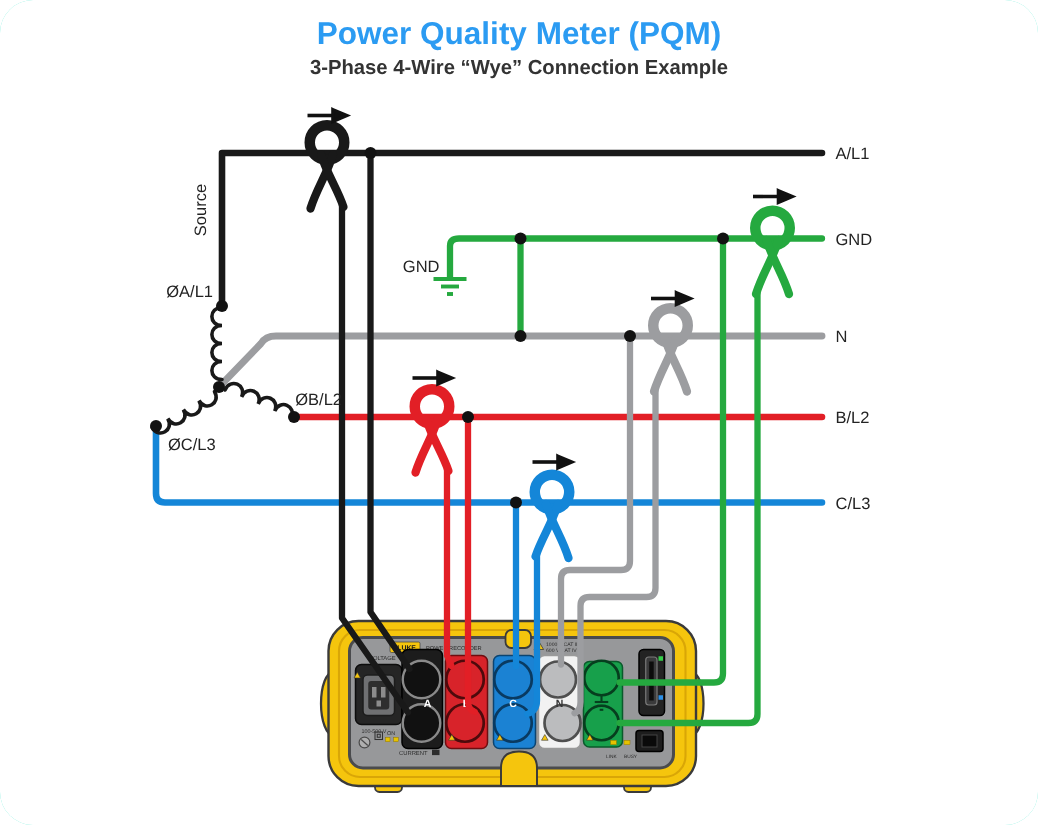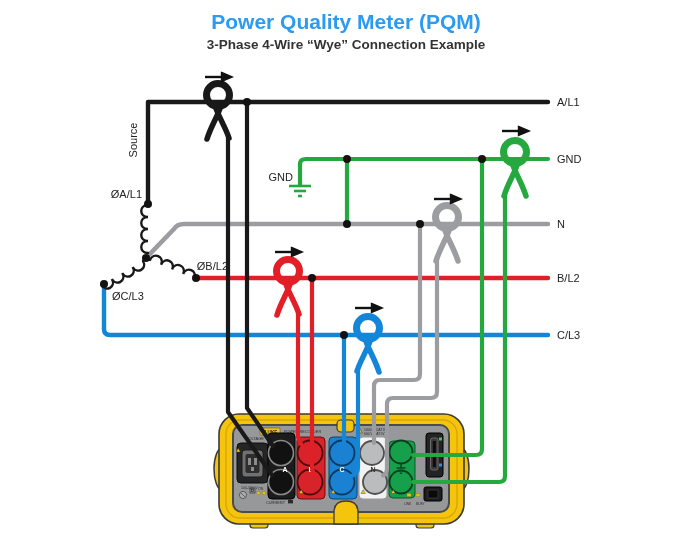--- a/index.html
+++ b/index.html
@@ -1,17 +1,17 @@
 <!DOCTYPE html>
 <html><head>
 <meta charset="utf-8">
 <style>
   html,body{margin:0;padding:0;background:#ffffff;}
   #stage{position:relative;width:692px;height:550px;background:#5eead4;overflow:hidden;
-         font-family:"Liberation Sans", sans-serif;}
+         font-family:"Liberation Sans", sans-serif;border-radius:22px;}
   svg{display:block}
   text{font-family:"Liberation Sans", sans-serif;}
   .wire{fill:none;stroke-linecap:round;stroke-linejoin:round;}
   .lead{fill:none;stroke-linecap:round;stroke-linejoin:round;stroke-width:4.2;}
   .coil{fill:none;stroke:#191919;stroke-width:2.4;stroke-linecap:round;}
   .ring{fill:none;stroke-width:7;}
   .leg{fill:none;stroke-width:5.5;stroke-linecap:round;}
   .dot{fill:#121212;}
   .lbl{font-size:11px;fill:#232323;}
   .arrow{stroke:#111;stroke-width:2.4;fill:#111;}

